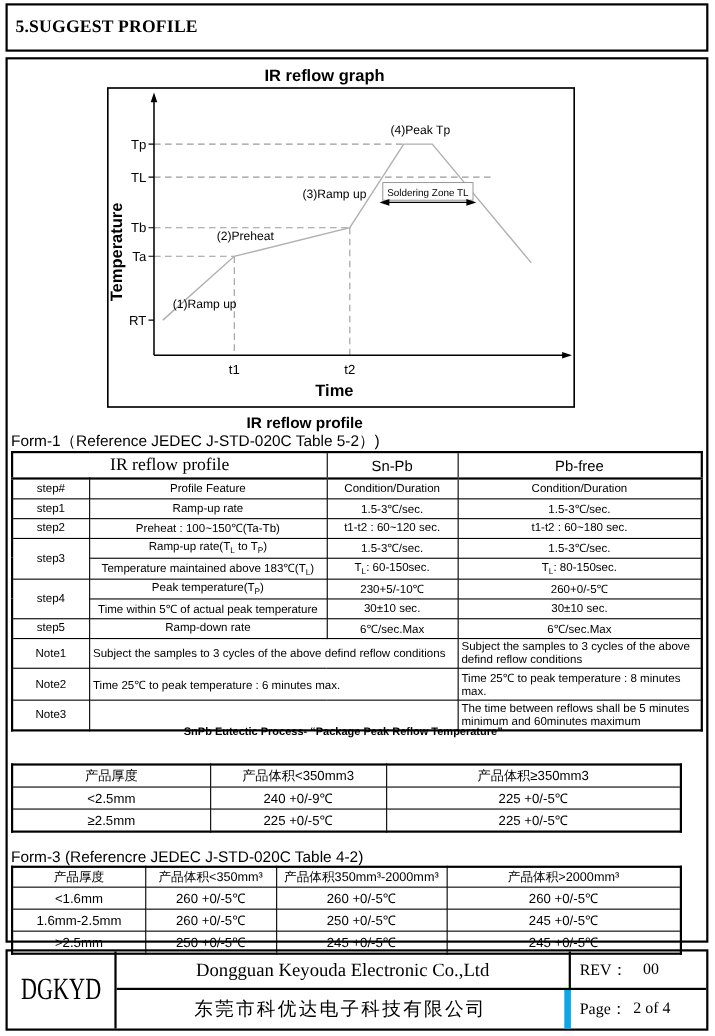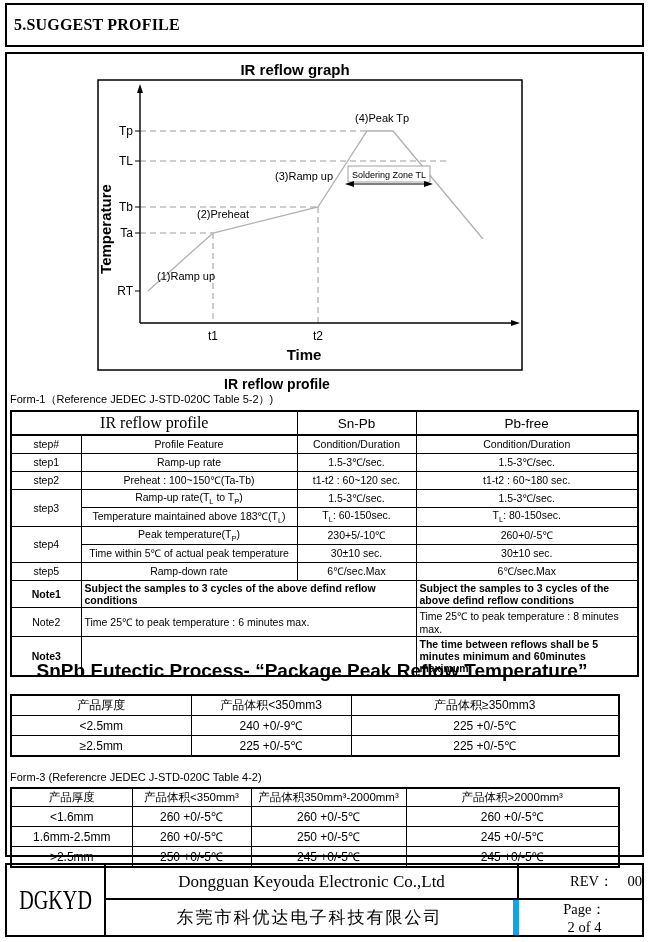--- a/index.html
+++ b/index.html
@@ -26,36 +26,36 @@
   }
   .graph-title {
     position: absolute; left: 75px; top: 7px; width: 426px;
     text-align: center; font-weight: bold; font-size: 15px;
   }
   .graph-svg { position: absolute; left: 90px; top: 25px; }
   .section-heading {
     position: absolute; left: 0; width: 540px; text-align: center;
     font-weight: bold; font-size: 14px;
   }
-  .form-caption { position: absolute; left: 3px; font-size: 11px; }
+  .form-caption { position: absolute; left: 3px; font-size: 14px; }
   table { border-collapse: collapse; table-layout: fixed; }
   td {
     border: 1px solid #000;
     font-size: 10.5px;
     text-align: center; vertical-align: middle;
     padding: 1px 3px;
     overflow: hidden;
   }
   .t-outer { border: 2px solid #000; }
   .form1 { position: absolute; left: 3px; top: 356px; width: 627px; }
   .form1 td.hdr-main { font-family: "Liberation Serif", serif; font-size: 16px; }
   .form1 td.hdr-col { font-size: 13.5px; }
   .form1 tr.h1 td { height: 24px; border-bottom-width: 2px; }
   .form1 tr.r td { height: 18px; }
-  .form1 tr.note td { height: 27px; font-weight: bold; }
+  .form1 tr.note td { height: 27px; }
   .form1 td.left { text-align: left; }
   .form2 { position: absolute; left: 3px; top: 640px; width: 608px; }
   .form2 td, .form3 td { font-size: 12px; height: 18px; }
   .form3 { position: absolute; left: 3px; top: 733px; width: 608px; }
   .form3 tr.h td { height: 18px; font-size: 11.5px; }
   .form3 tr.r td { height: 15px; }
   sub { font-size: 7.5px; }
   .footer-box {
     position: absolute; left: 5px; top: 863px; width: 639px; height: 74px;
     border: 2px solid #000;
@@ -79,26 +79,26 @@
   }
   .f-cn {
     grid-row: 2; grid-column: 2;
     border-right: 6px solid #0ea5e9;
     display: flex; align-items: center; justify-content: center;
     font-size: 17px; letter-spacing: 2px;
   }
   .f-rev {
     grid-row: 1; grid-column: 3; border-bottom: 2px solid #000;
     display: flex; align-items: center; padding-left: 8px;
-    font-family: "Liberation Serif", serif; font-size: 14.5px; justify-content: flex-end;
+    font-family: "Liberation Serif", serif; font-size: 14.5px;
   }
   .f-page {
     grid-row: 2; grid-column: 3;
     display: flex; align-items: center; padding-left: 8px;
-    font-family: "Liberation Serif", serif; font-size: 14.5px; flex-direction: column;
+    font-family: "Liberation Serif", serif; font-size: 14.5px;
   }
   .gap { display:inline-block; width: 14px; }
   .gap-s { display:inline-block; width: 6px; }
   svg text { font-family: "Liberation Sans", sans-serif; fill: #000; }
 </style>
 </head>
 <body>
 
 <div class="page">
 
@@ -234,21 +234,21 @@
         <td class="left">Time 25℃ to peak temperature : 8 minutes max.</td>
       </tr>
       <tr class="note">
         <td>Note3</td>
         <td colspan="2" class="left"></td>
         <td class="left">The time between reflows shall be 5 minutes minimum and 60minutes maximum</td>
       </tr>
     </tbody>
       </table>
 
-    <div class="section-heading" style="top:606px; width:610px; font-size:19px;">SnPb Eutectic Process- “Package Peak Reflow Temperature”</div>
+    <div class="section-heading" style="top:606px; width:610px; font-size:10px;">SnPb Eutectic Process- “Package Peak Reflow Temperature”</div>
 
     <table class="form2 t-outer">
       <colgroup>
           <col style="width:180px">
           <col style="width:160px">
           <col style="width:268px">
         </colgroup>
       <tbody>
           <tr>
         <td>产品厚度</td>

